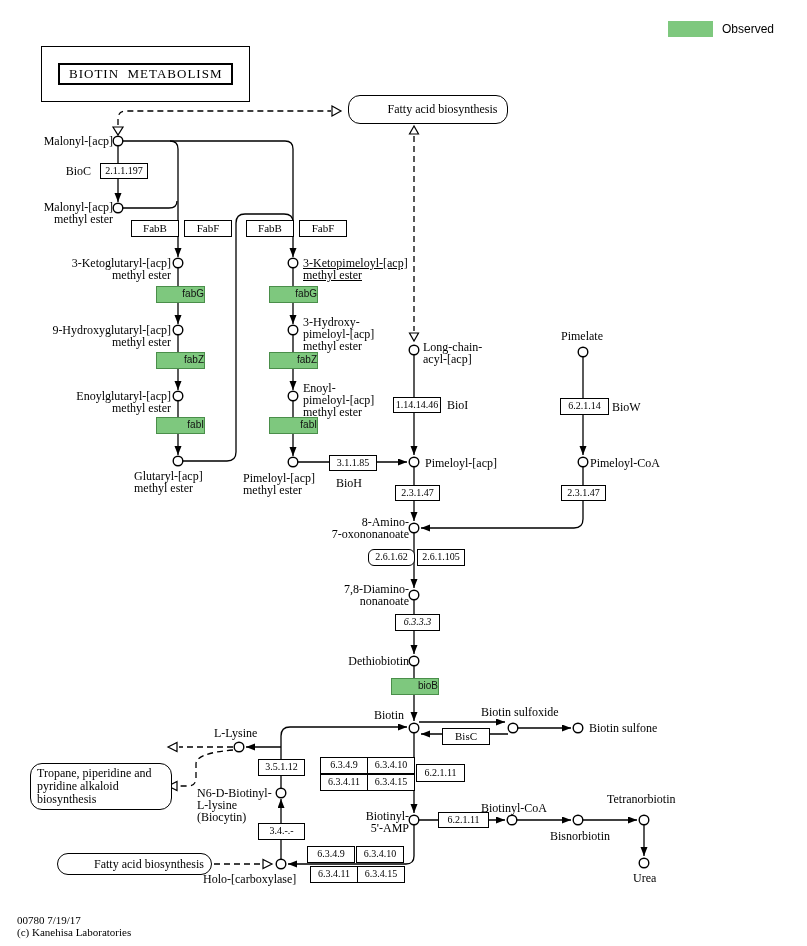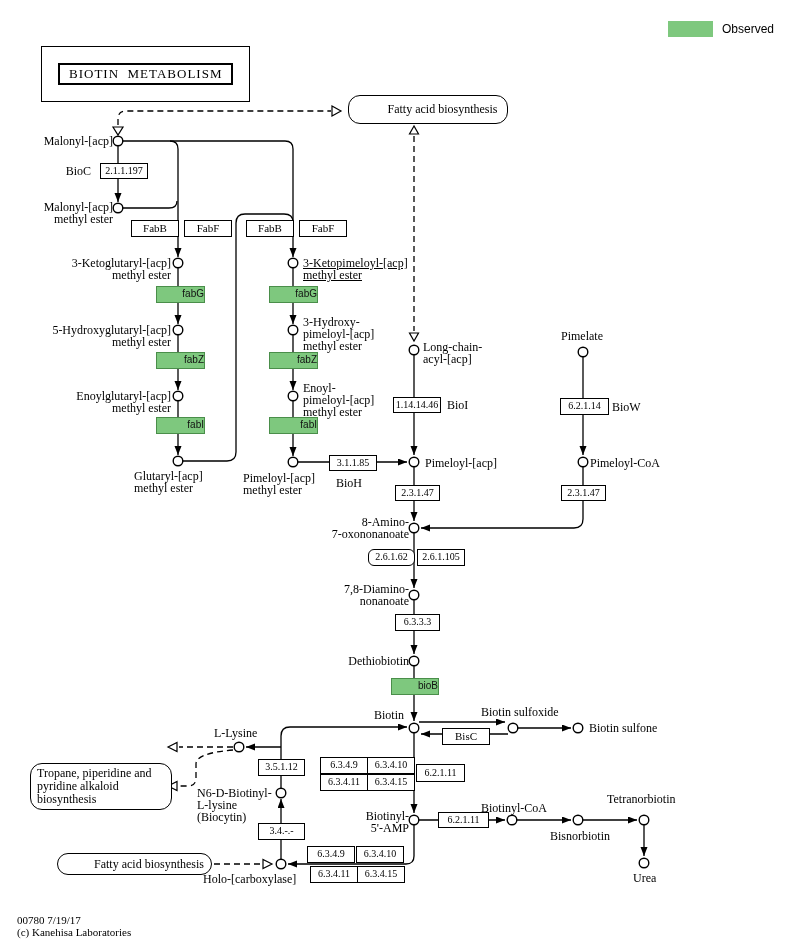--- a/index.html
+++ b/index.html
@@ -148,21 +148,21 @@
   <div class="ebox" style="left:184px;top:220px;width:46px;height:15px;font-size:11px;">FabF</div>
   <div class="ebox" style="left:246px;top:220px;width:46px;height:15px;font-size:11px;">FabB</div>
   <div class="ebox" style="left:299px;top:220px;width:46px;height:15px;font-size:11px;">FabF</div>
   <div class="ebox" style="left:393px;top:397px;width:46px;height:14px;">1.14.14.46</div>
   <div class="ebox" style="left:560px;top:398px;width:47px;height:15px;">6.2.1.14</div>
   <div class="ebox" style="left:329px;top:455px;width:46px;height:14px;">3.1.1.85</div>
   <div class="ebox" style="left:395px;top:485px;width:43px;height:14px;">2.3.1.47</div>
   <div class="ebox" style="left:561px;top:485px;width:43px;height:14px;">2.3.1.47</div>
   <div class="ebox" style="left:368px;top:549px;width:45px;height:15px;border-radius:6px;">2.6.1.62</div>
   <div class="ebox" style="left:417px;top:549px;width:46px;height:15px;">2.6.1.105</div>
-  <div class="ebox" style="left:395px;top:614px;width:43px;height:15px;">6.3.3.3</div>
+  <div class="ebox" style="left:395px;top:614px;width:43px;height:15px;font-style:italic;">6.3.3.3</div>
   <div class="ebox" style="left:442px;top:728px;width:46px;height:15px;font-size:11px;">BisC</div>
   <div class="ebox" style="left:258px;top:759px;width:45px;height:15px;">3.5.1.12</div>
   <div class="ebox" style="left:320px;top:757px;width:46px;height:15px;">6.3.4.9</div>
   <div class="ebox" style="left:367px;top:757px;width:46px;height:15px;">6.3.4.10</div>
   <div class="ebox" style="left:320px;top:774px;width:46px;height:15px;">6.3.4.11</div>
   <div class="ebox" style="left:367px;top:774px;width:46px;height:15px;">6.3.4.15</div>
   <div class="ebox" style="left:416px;top:764px;width:47px;height:16px;line-height:16px;">6.2.1.11</div>
   <div class="ebox" style="left:438px;top:812px;width:49px;height:14px;">6.2.1.11</div>
   <div class="ebox" style="left:258px;top:823px;width:45px;height:15px;">3.4.-.-</div>
   <div class="ebox" style="left:307px;top:846px;width:46px;height:15px;">6.3.4.9</div>
@@ -181,21 +181,21 @@
   <div class="plab" style="left:60px;top:164px;width:31px;text-align:right;">BioC</div>
   <div class="plab" style="left:447px;top:398px;">BioI</div>
   <div class="plab" style="left:612px;top:400px;">BioW</div>
   <div class="plab" style="left:336px;top:476px;">BioH</div>
 
   <div class="cl r" style="right:694px;top:135px;">Malonyl-[acp]</div>
   <div class="cl r" style="right:694px;top:201px;">Malonyl-[acp]
 methyl ester</div>
   <div class="cl r" style="right:636px;top:257px;">3-Ketoglutaryl-[acp]
 methyl ester</div>
-  <div class="cl r" style="right:636px;top:324px;">5-Hydroxyglutaryl-[acp]
+  <div class="cl r" style="right:636px;top:324px;">9-Hydroxyglutaryl-[acp]
 methyl ester</div>
   <div class="cl r" style="right:636px;top:390px;">Enoylglutaryl-[acp]
 methyl ester</div>
   <div class="cl" style="left:134px;top:470px;">Glutaryl-[acp]
 methyl ester</div>
   <div class="cl" style="left:303px;top:257px;text-decoration:underline;">3-Ketopimeloyl-[acp]
 methyl ester</div>
   <div class="cl" style="left:303px;top:316px;">3-Hydroxy-
 pimeloyl-[acp]
 methyl ester</div>

